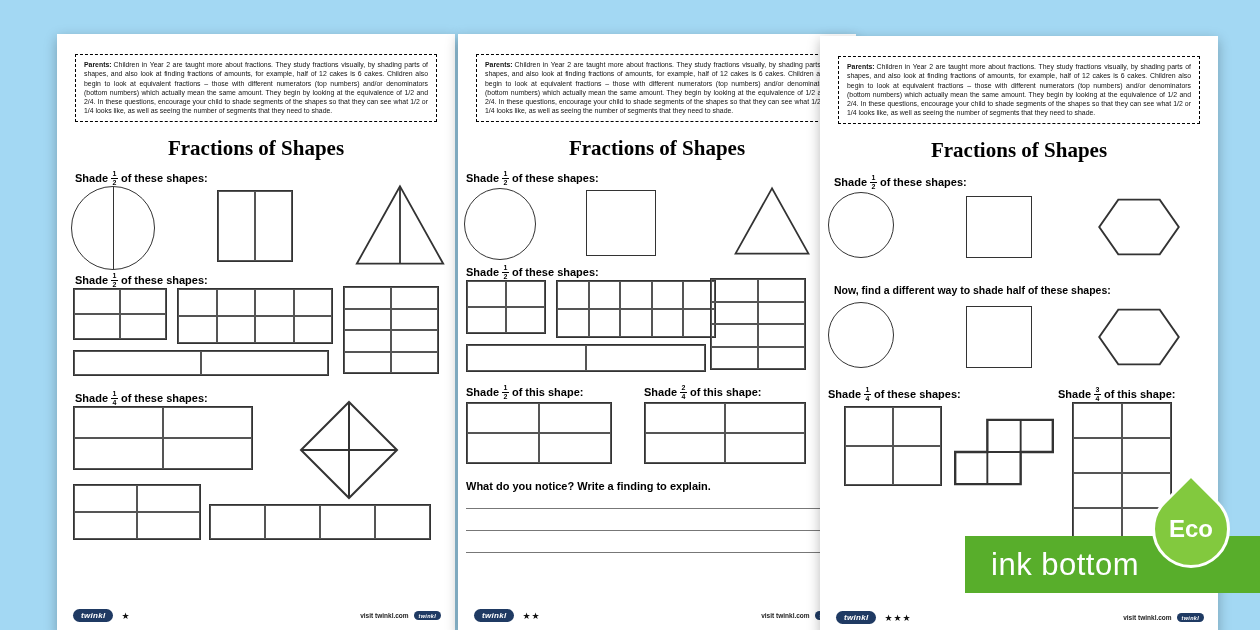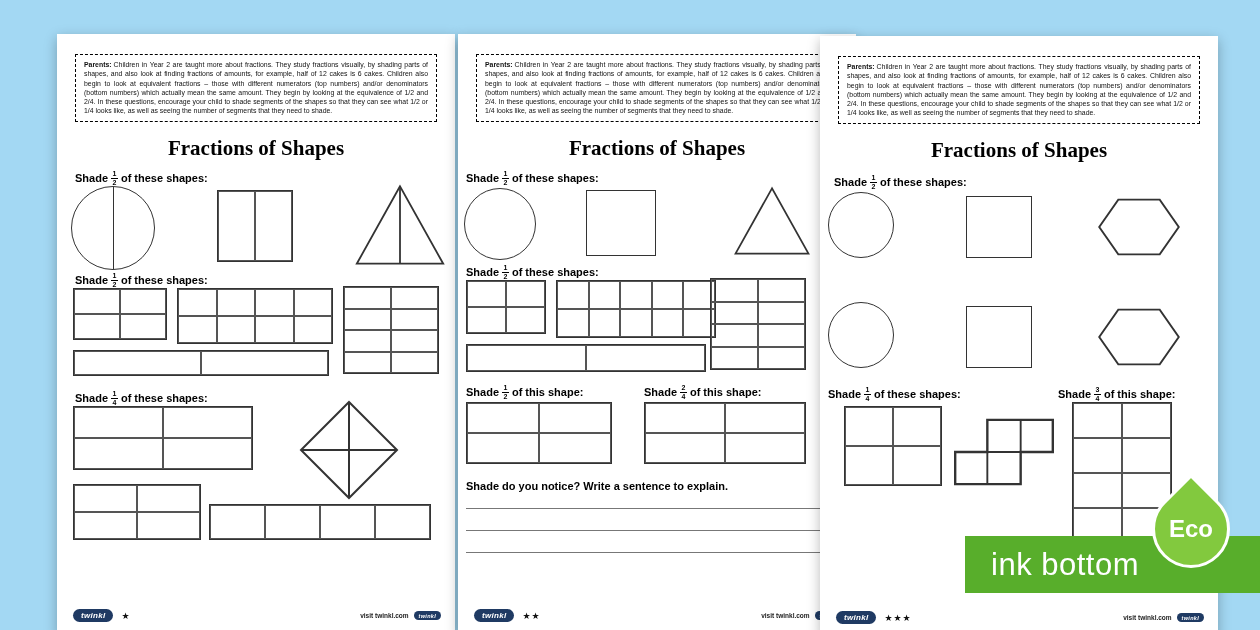--- a/index.html
+++ b/index.html
@@ -246,21 +246,21 @@
       <div></div>
     </div>
   <div class="grid" style="left: 186px; top: 368px; width: 162px; height: 62px; grid-template-columns: repeat(2, 1fr);">
       <div></div>
       <div></div>
       <div></div>
       <div></div>
     </div>
 
   <div class="label abs" style="left:8px;top:446px">
-    <span>Shade do you notice? Write a sentence to explain.</span>
+    <span>What do you notice? Write a finding to explain.</span>
   </div>
   <div class="rule" style="top:474px"></div>
   <div class="rule" style="top:496px"></div>
   <div class="rule" style="top:518px"></div>
 
   <div class="footer">
     <span class="logo">twinkl</span>
     <span class="stars">★★</span>
     <span class="spacer"></span>
     <span class="visit">visit twinkl.com</span>
@@ -281,20 +281,23 @@
         <span class="den">2</span>
       </span>
     <span>of these shapes:</span>
   </div>
   <div class="circle" style="left:8px;top:156px;width:66px;height:66px"></div>
   <div class="shape abs" style="left:146px;top:160px;width:66px;height:62px"></div>
   <svg class="abs" style="left:276px;top:162px" width="86" height="58" viewBox="0 0 100 70">
     <polygon points="25,2 75,2 98,35 75,68 25,68 2,35" fill="none" stroke="#333" stroke-width="2.3"></polygon>
   </svg>
 
+  <div class="label abs" style="left:14px;top:248px;font-size:10.5px">
+    <span>Now, find a different way to shade half of these shapes:</span>
+  </div>
   <div class="circle" style="left:8px;top:266px;width:66px;height:66px"></div>
   <div class="shape abs" style="left:146px;top:270px;width:66px;height:62px"></div>
   <svg class="abs" style="left:276px;top:272px" width="86" height="58" viewBox="0 0 100 70">
     <polygon points="25,2 75,2 98,35 75,68 25,68 2,35" fill="none" stroke="#333" stroke-width="2.3"></polygon>
   </svg>
 
   <div class="label abs" style="left:8px;top:350px">
     <span>Shade</span>
     <span class="frac">
         <span class="num">1</span>

